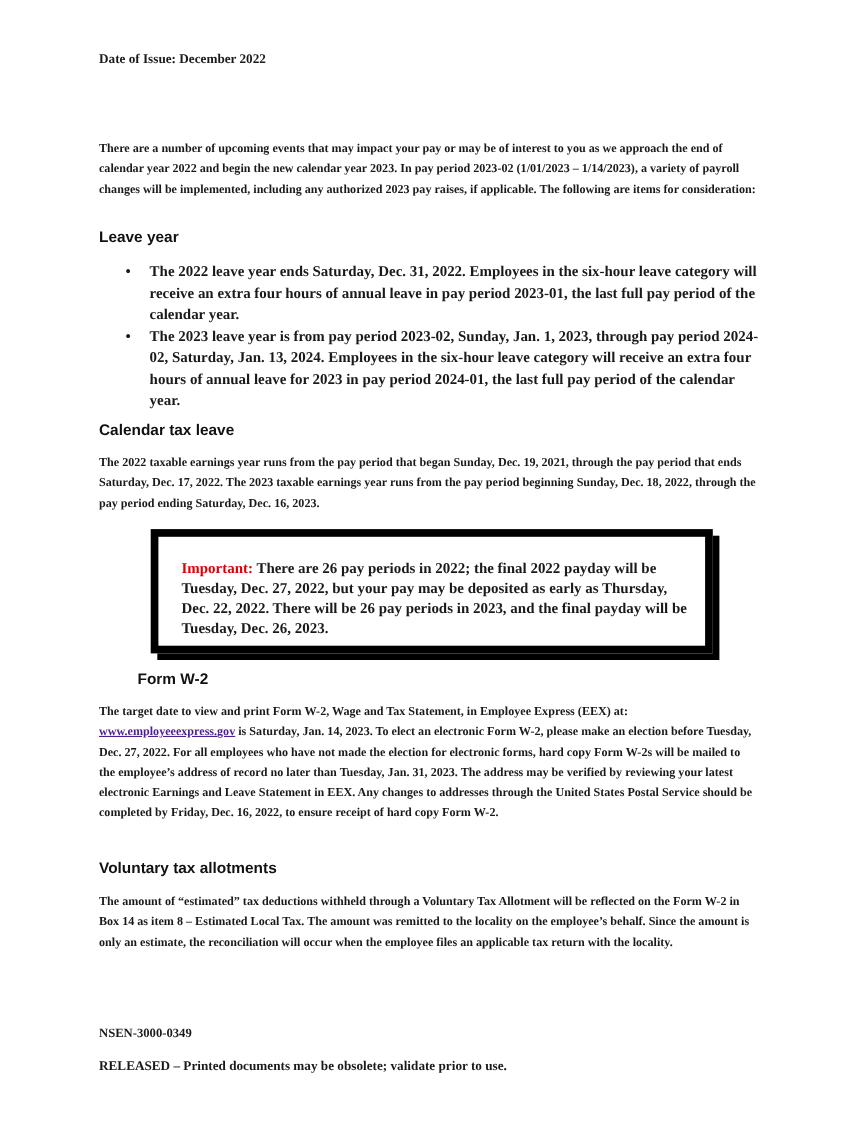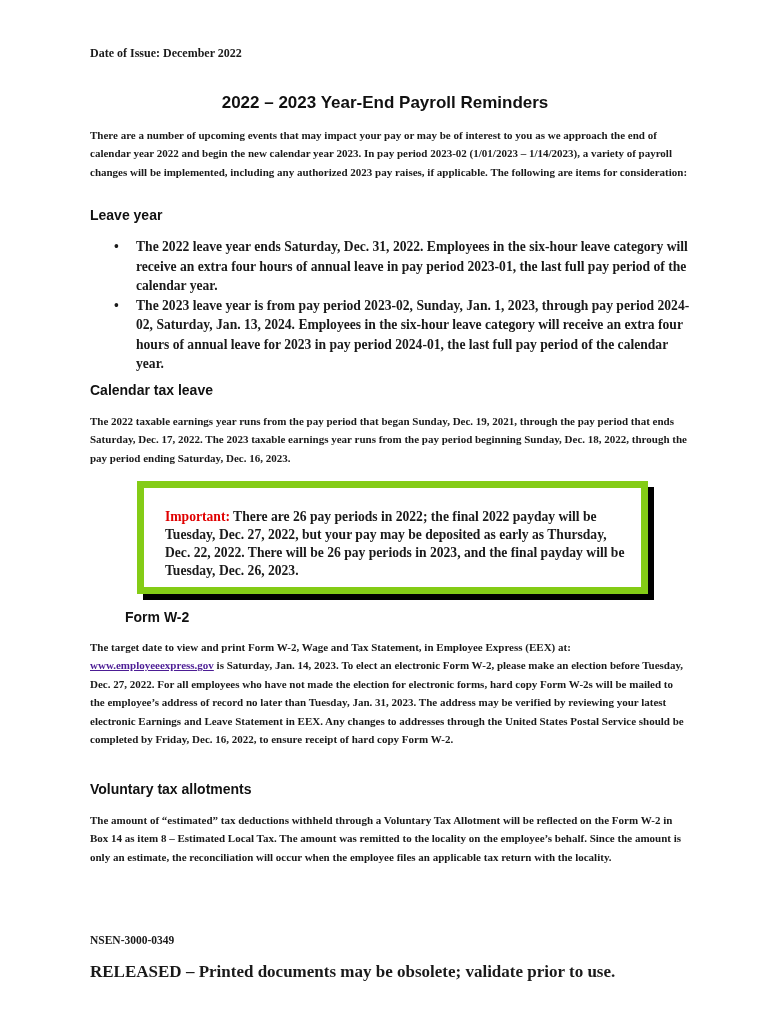--- a/index.html
+++ b/index.html
@@ -8,35 +8,34 @@
     .serif { font-family: "Liberation Serif", "DejaVu Serif", serif; color: #1a1a1a; font-weight: bold; }
     .sans { font-family: "Liberation Sans", "DejaVu Sans", sans-serif; color: #111; }
     .issue { position: absolute; left: 90px; top: 46px; font-size: 12px; }
     .title { position: absolute; left: 0; width: 770px; top: 93px; text-align: center; font-size: 17px; font-weight: bold; }
     .para { position: absolute; left: 90px; width: 600px; font-size: 11px; line-height: 18.4px; }
     .h2 { position: absolute; left: 90px; font-size: 14px; font-weight: bold; }
     ul.bullets { position: absolute; left: 90px; width: 600px; margin: 0; padding: 0; list-style: none; }
     ul.bullets li { position: relative; padding-left: 46px; font-size: 13.6px; line-height: 19.5px; margin-bottom: 0; }
     ul.bullets li .dot { position: absolute; left: 24px; top: 0; }
     .callout-shadow { position: absolute; left: 143px; top: 487px; width: 511px; height: 113px; background: #000; }
-    .callout { position: absolute; left: 137px; top: 481px; width: 497px; height: 99px; border: 7px solid #84cc16; background: #fff; }
+    .callout { position: absolute; left: 137px; top: 481px; width: 497px; height: 99px; border: 7px solid #000000; background: #fff; }
     .callout-text { position: absolute; left: 21px; top: 20px; width: 460px; font-size: 13.6px; line-height: 18px; }
     .important { color: #e00000; }
     a.link { color: #4c1d95; text-decoration: underline; }
     .footer-id { position: absolute; left: 90px; top: 934px; font-size: 11.5px; }
-    .footer-rel { position: absolute; left: 90px; top: 962px; font-size: 17px; }
+    .footer-rel { position: absolute; left: 90px; top: 962px; font-size: 12px; }
   </style>
 </head>
 <body>
 
 <div class="page">
 
   <div class="issue serif">Date of Issue: December 2022</div>
 
-  <div class="title sans">2022 – 2023 Year-End Payroll Reminders</div>
 
   <div class="para serif" style="top:126px;">There are a number of upcoming events that may impact your pay or may be of interest to you as we approach the end of calendar year 2022 and begin the new calendar year 2023. In pay period 2023-02 (1/01/2023 – 1/14/2023), a variety of payroll changes will be implemented, including any authorized 2023 pay raises, if applicable. The following are items for consideration:</div>
 
   <div class="h2 sans" style="top:207px;">Leave year</div>
   <ul class="bullets serif" style="top:237px;">
     <li>
       <span class="dot">•</span>
       <span>The 2022 leave year ends Saturday, Dec. 31, 2022. Employees in the six-hour leave category will receive an extra four hours of annual leave in pay period 2023-01, the last full pay period of the calendar year.</span>
     </li>
     <li>

